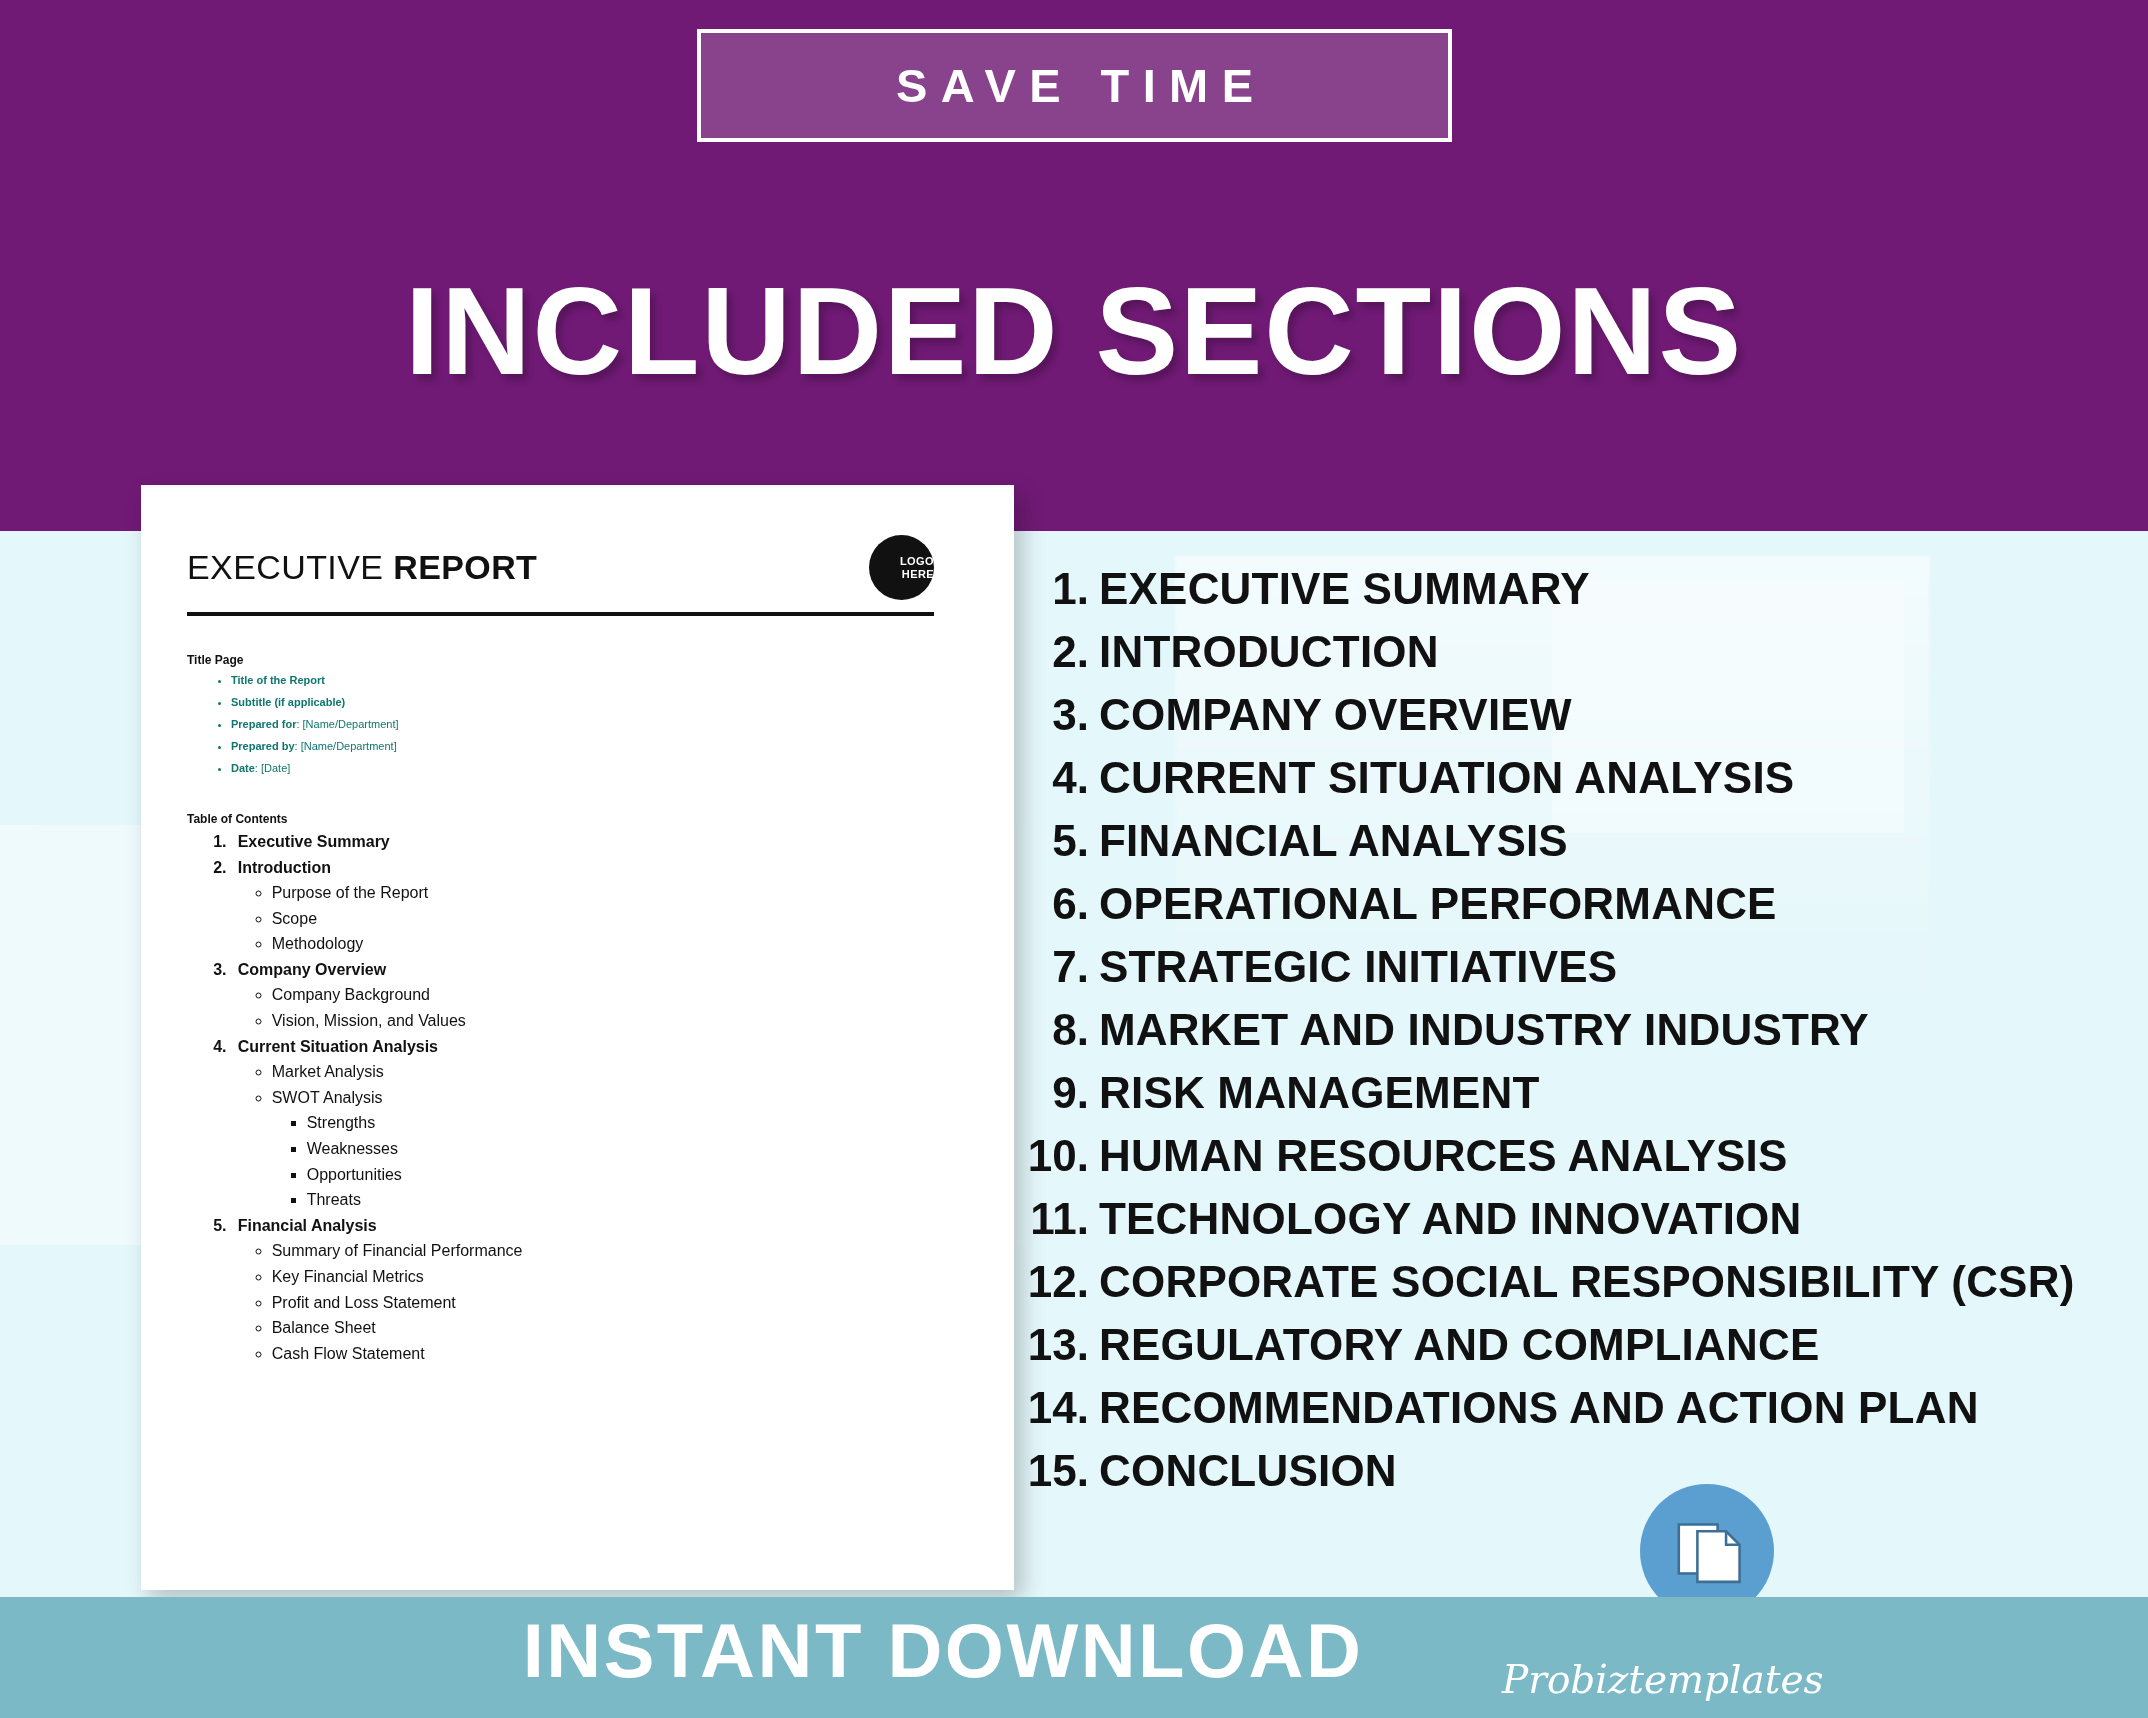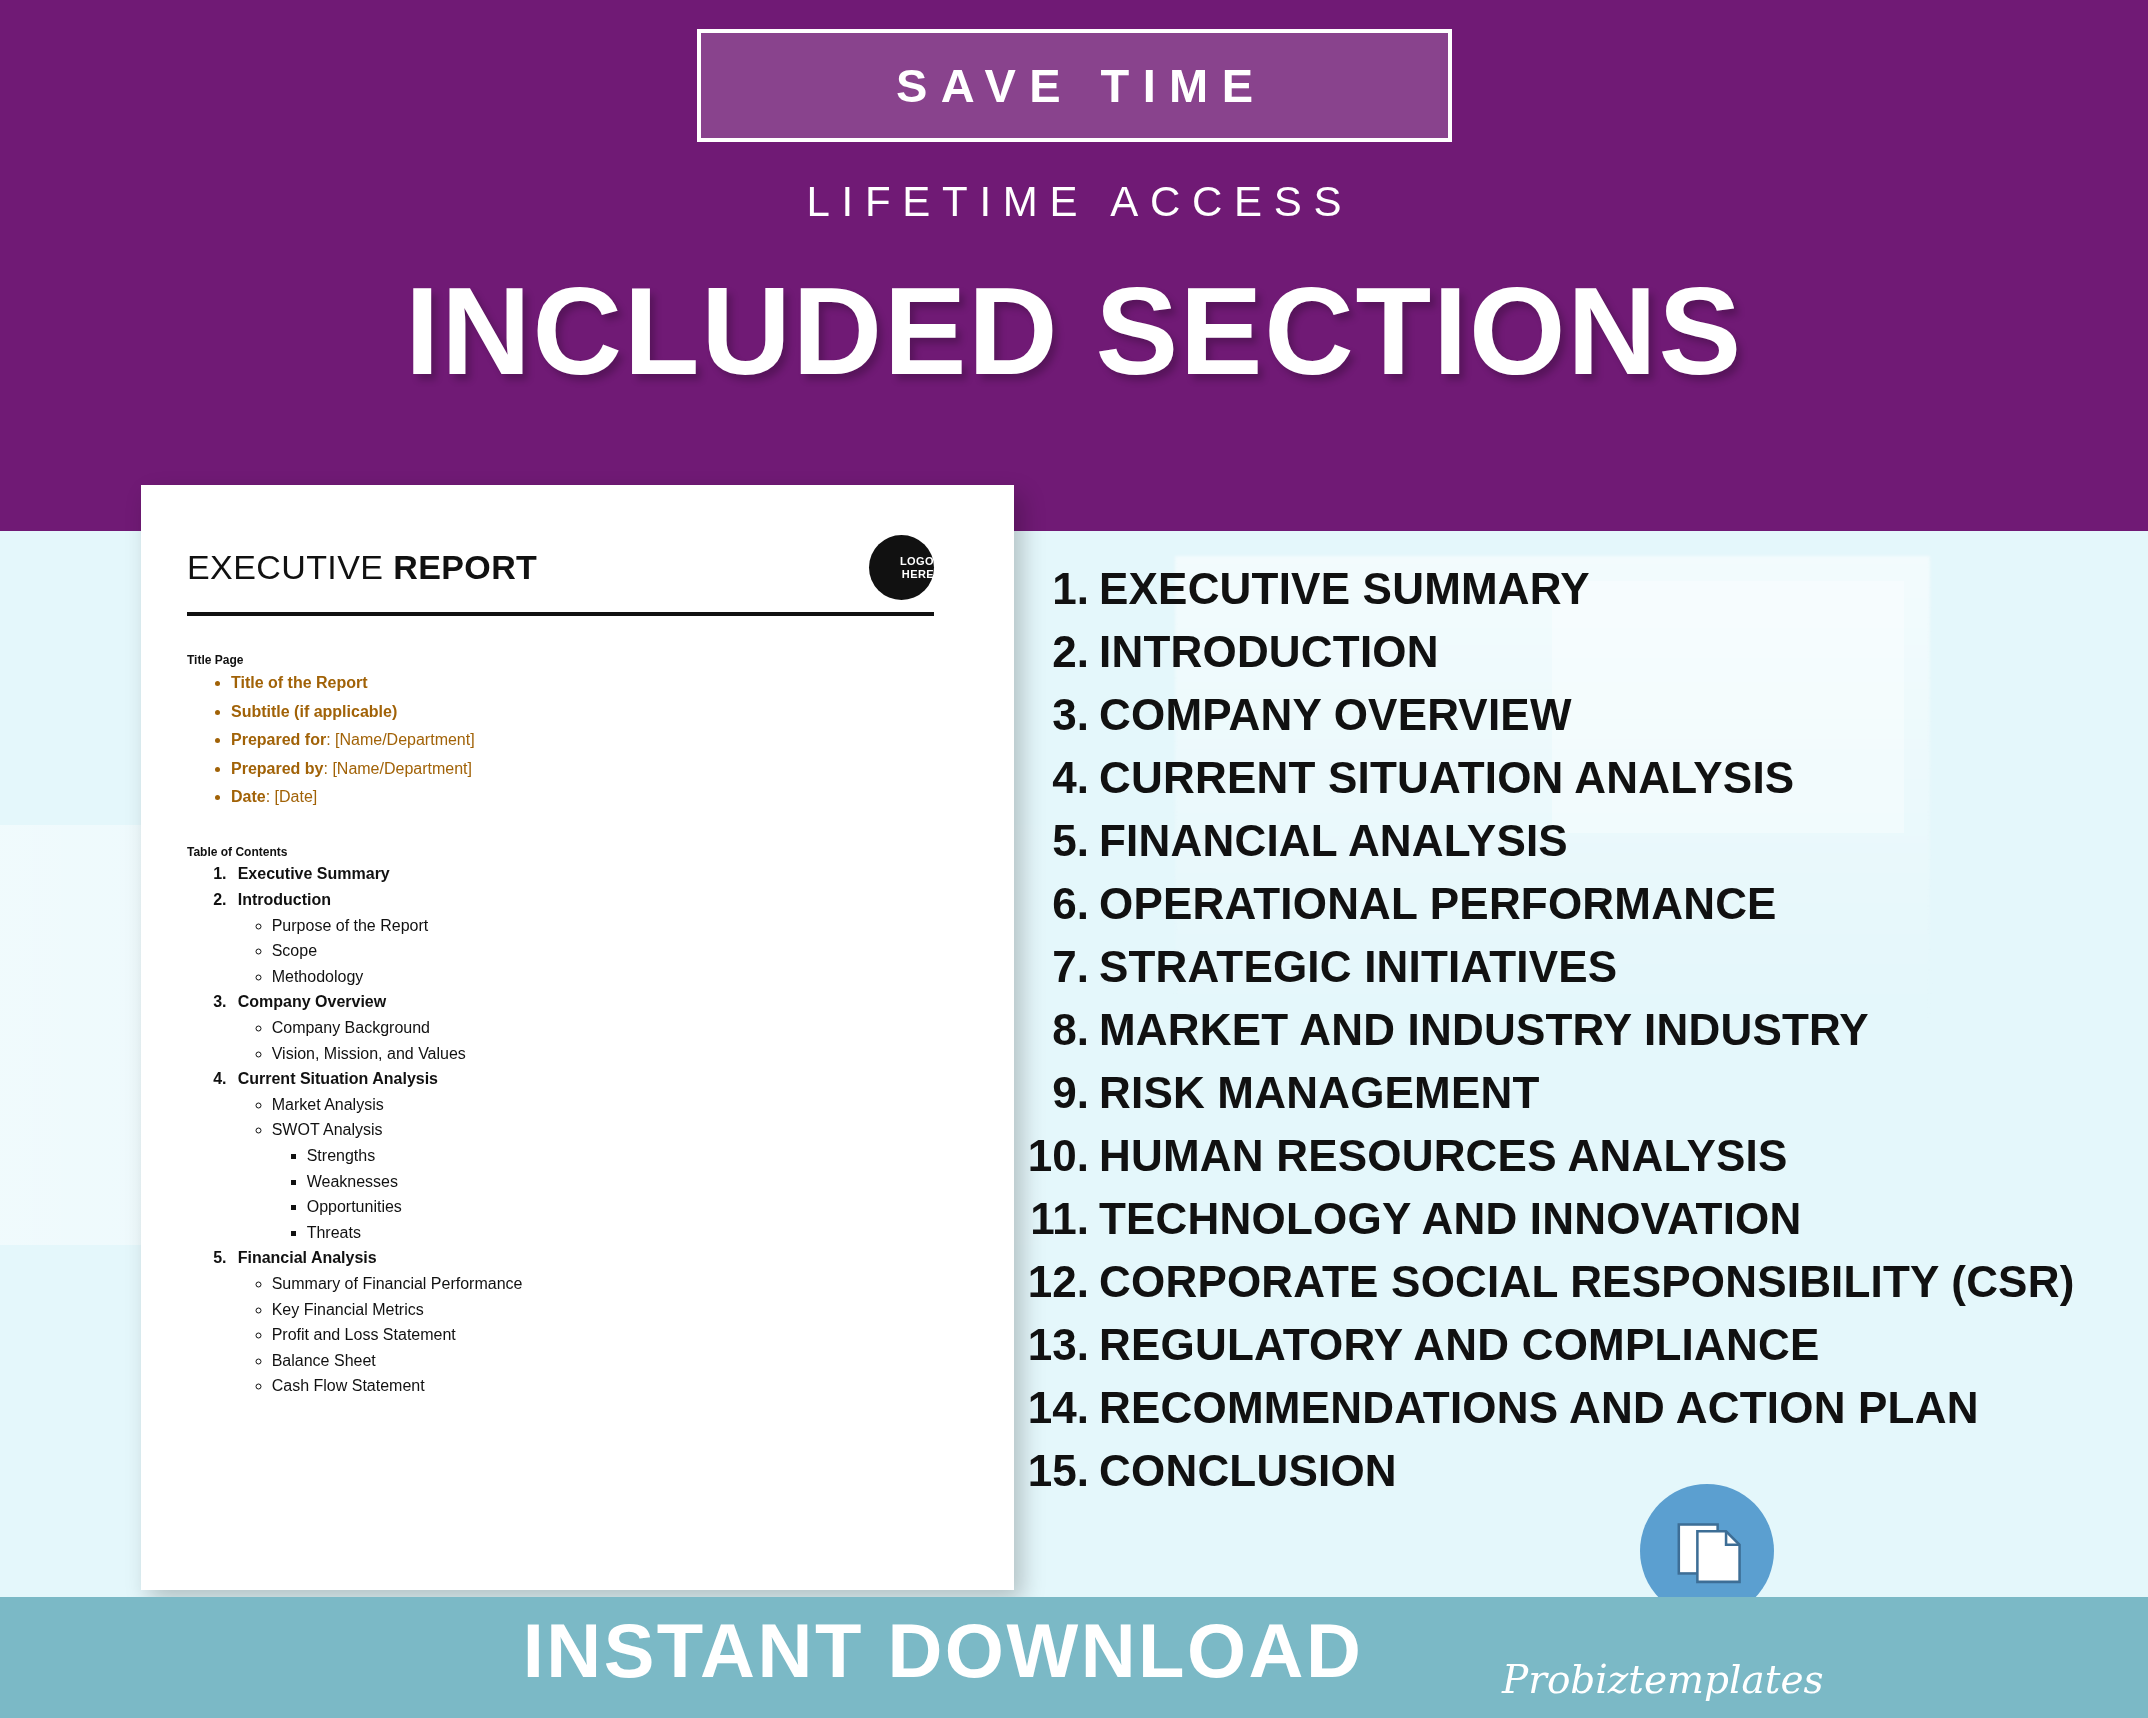--- a/index.html
+++ b/index.html
@@ -185,22 +185,22 @@
     color: #111111;
     margin-top: 37px;
     margin-bottom: 6.7px;
   }
   ul.lvl1 {
     margin: 0 0 0 44px;
     padding: 0;
     list-style: disc;
   }
   ul.lvl1 > li {
-    font-size: 16px;
-    color: #a16207;
+    font-size: 11px;
+    color: #0f766e;
     margin: 0 0 7.6px 0;
     line-height: 1.3;
   }
   ol.toc {
     margin: 0 0 0 44px;
     padding: 0;
     list-style: decimal;
   }
   ol.toc > li {
     font-size: 16px;
@@ -277,21 +277,20 @@
     justify-content: center;
   }
 </style>
 </head>
 <body>
 
 <div class="top-banner">
   <div class="save-time-box">
     <span class="save-time-text">SAVE TIME</span>
   </div>
-  <div class="lifetime-access">LIFETIME ACCESS</div>
   <div class="included-sections">INCLUDED SECTIONS</div>
 </div>
 
 <div class="body-bg">
   <div class="ghost-shape-1"></div>
   <div class="ghost-shape-2"></div>
   <div class="ghost-shape-3"></div>
 </div>
 
 <div class="doc-card">

